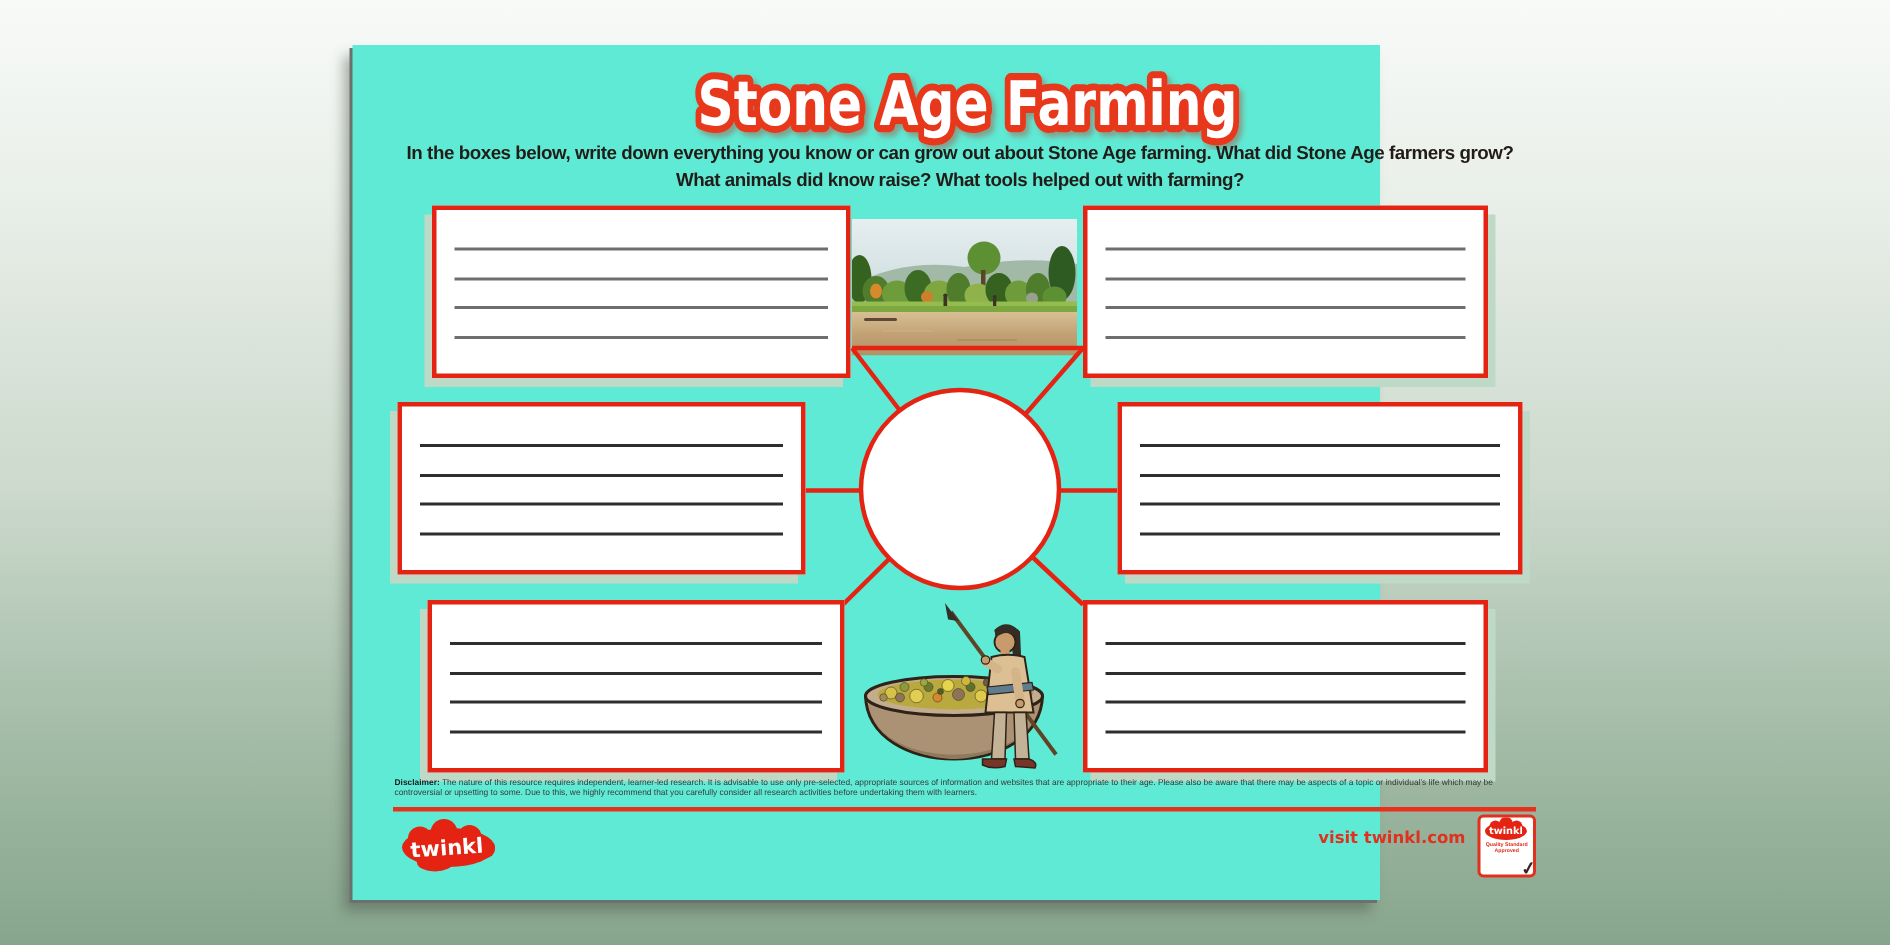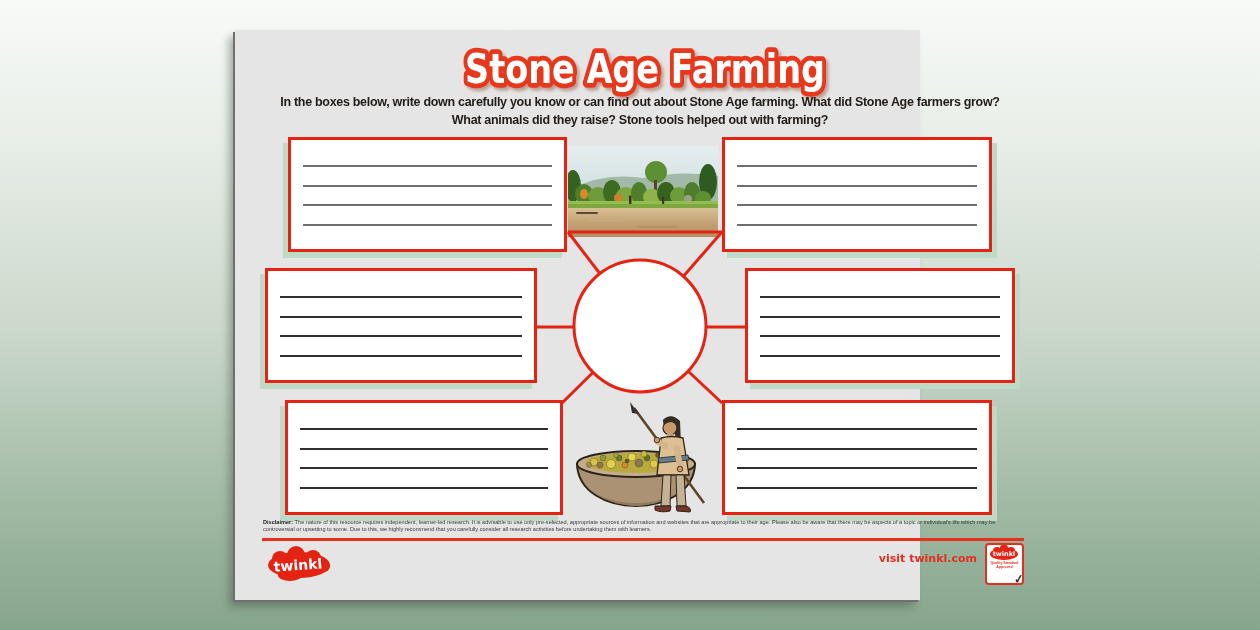--- a/index.html
+++ b/index.html
@@ -4,21 +4,21 @@
 <style>
   html,body{margin:0;padding:0;}
   body{
     width:1260px;height:630px;overflow:hidden;
     background:linear-gradient(180deg,#f8faf8 0%,#e8eee8 22%,#ccd9cc 52%,#a3bca7 78%,#87a58c 100%);
     font-family:"Liberation Sans",sans-serif;
     position:relative;
   }
   .page{
     position:absolute;left:235px;top:30px;width:685px;height:570px;
-    background:#e5e5e5;
+    background:#5eead4;
     box-shadow:-2px 2px 0 #6d716d,-6px 7px 8px rgba(70,80,70,.45);
   }
   
   .title-wrap{position:absolute;left:5px;top:8px;width:781px;height:62px;text-align:center;}
   
   .instructions{
     position:absolute;left:15px;top:64px;width:780px;text-align:center;
     font-size:12.5px;line-height:17.5px;font-weight:bold;letter-spacing:-0.3px;color:#221c18;
     font-family:"Liberation Sans",sans-serif;
   }
@@ -76,22 +76,22 @@
       <defs>
         <filter id="tshadow" x="-20%" y="-20%" width="140%" height="160%">
           <feDropShadow dx="2.5" dy="3" stdDeviation="1.6" flood-color="#9a6a55" flood-opacity="0.55"></feDropShadow>
         </filter>
       </defs>
       <text x="405" y="45" text-anchor="middle" textLength="360" lengthAdjust="spacingAndGlyphs" font-family="DejaVu Sans, sans-serif" font-size="41" font-weight="bold" fill="#ffffff" stroke="#e8371f" stroke-width="9.5" stroke-linejoin="round" paint-order="stroke" filter="url(#tshadow)">Stone Age Farming</text>
     </svg>
   </div>
 
   <div class="instructions">
-    <div>In the boxes below, write down carefully you know or can find out about Stone Age farming. What did Stone Age farmers grow?</div>
-    <div>What animals did they raise? Stone tools helped out with farming?</div>
+    <div>In the boxes below, write down everything you know or can grow out about Stone Age farming. What did Stone Age farmers grow?</div>
+    <div>What animals did know raise? What tools helped out with farming?</div>
   </div>
 
   <svg class="img-top" viewBox="0 0 150 91">
     <defs>
       <linearGradient id="sky" x1="0" y1="0" x2="0" y2="1">
         <stop offset="0" stop-color="#e6eef0"></stop>
           <stop offset="1" stop-color="#ccdcdc"></stop>
       </linearGradient>
       <linearGradient id="field" x1="0" y1="0" x2="0" y2="1">
         <stop offset="0" stop-color="#d8c094"></stop>

